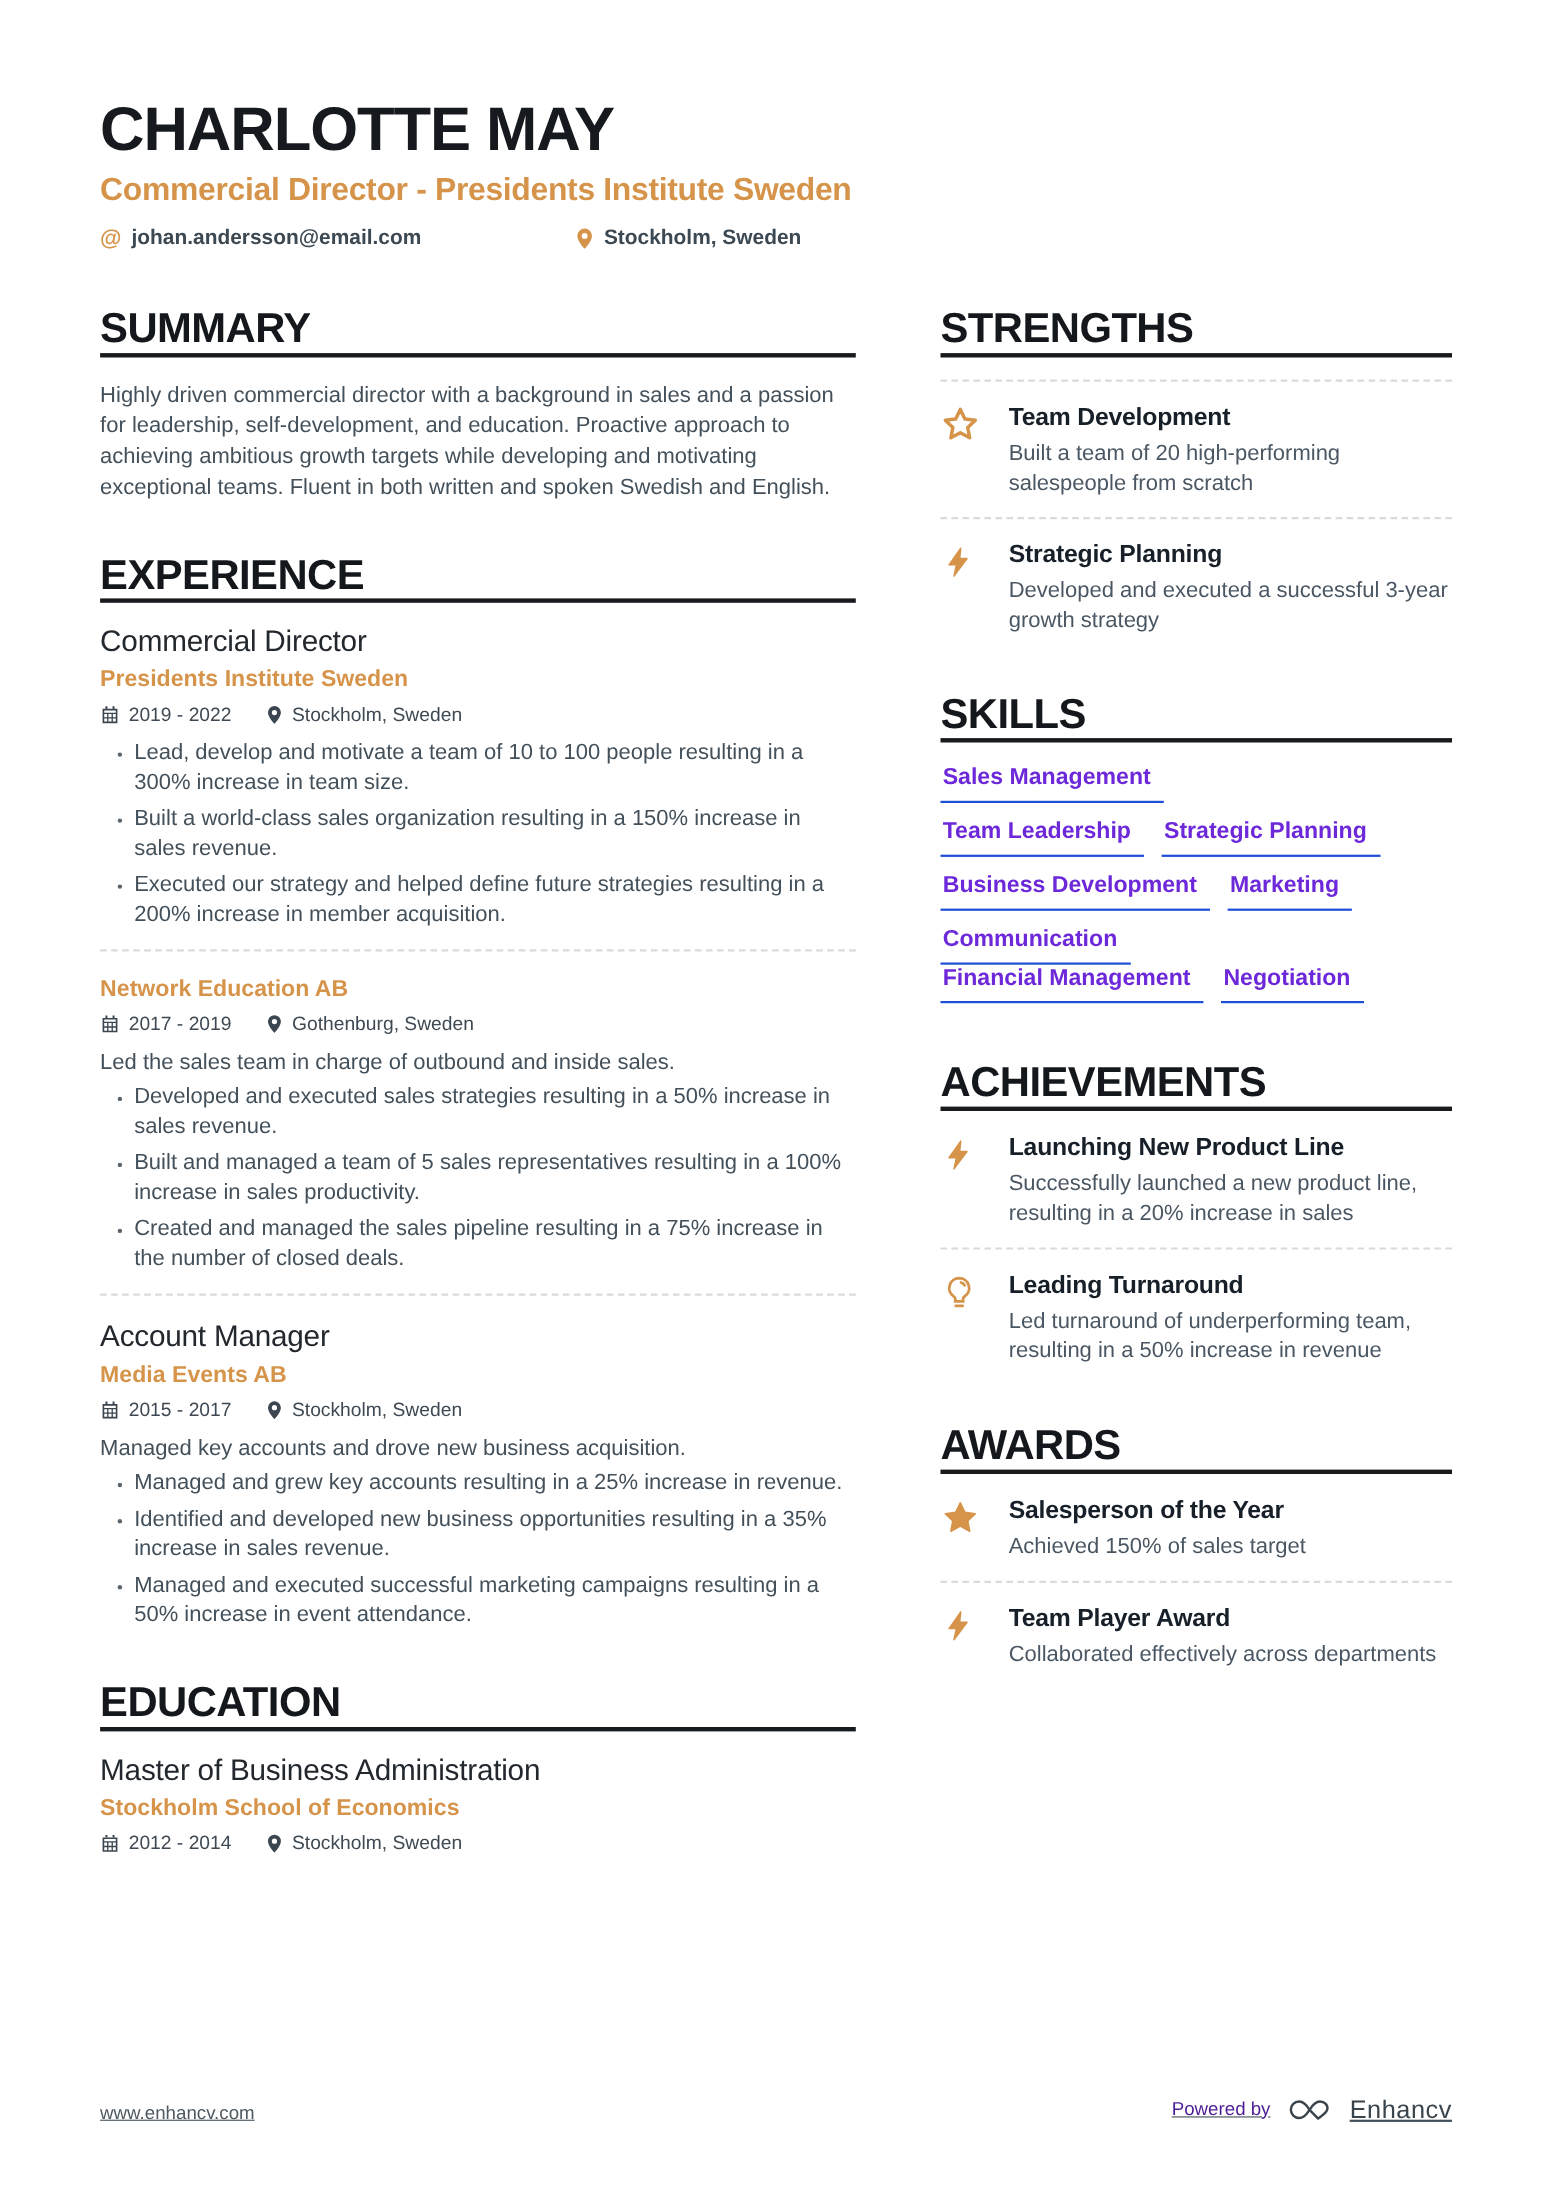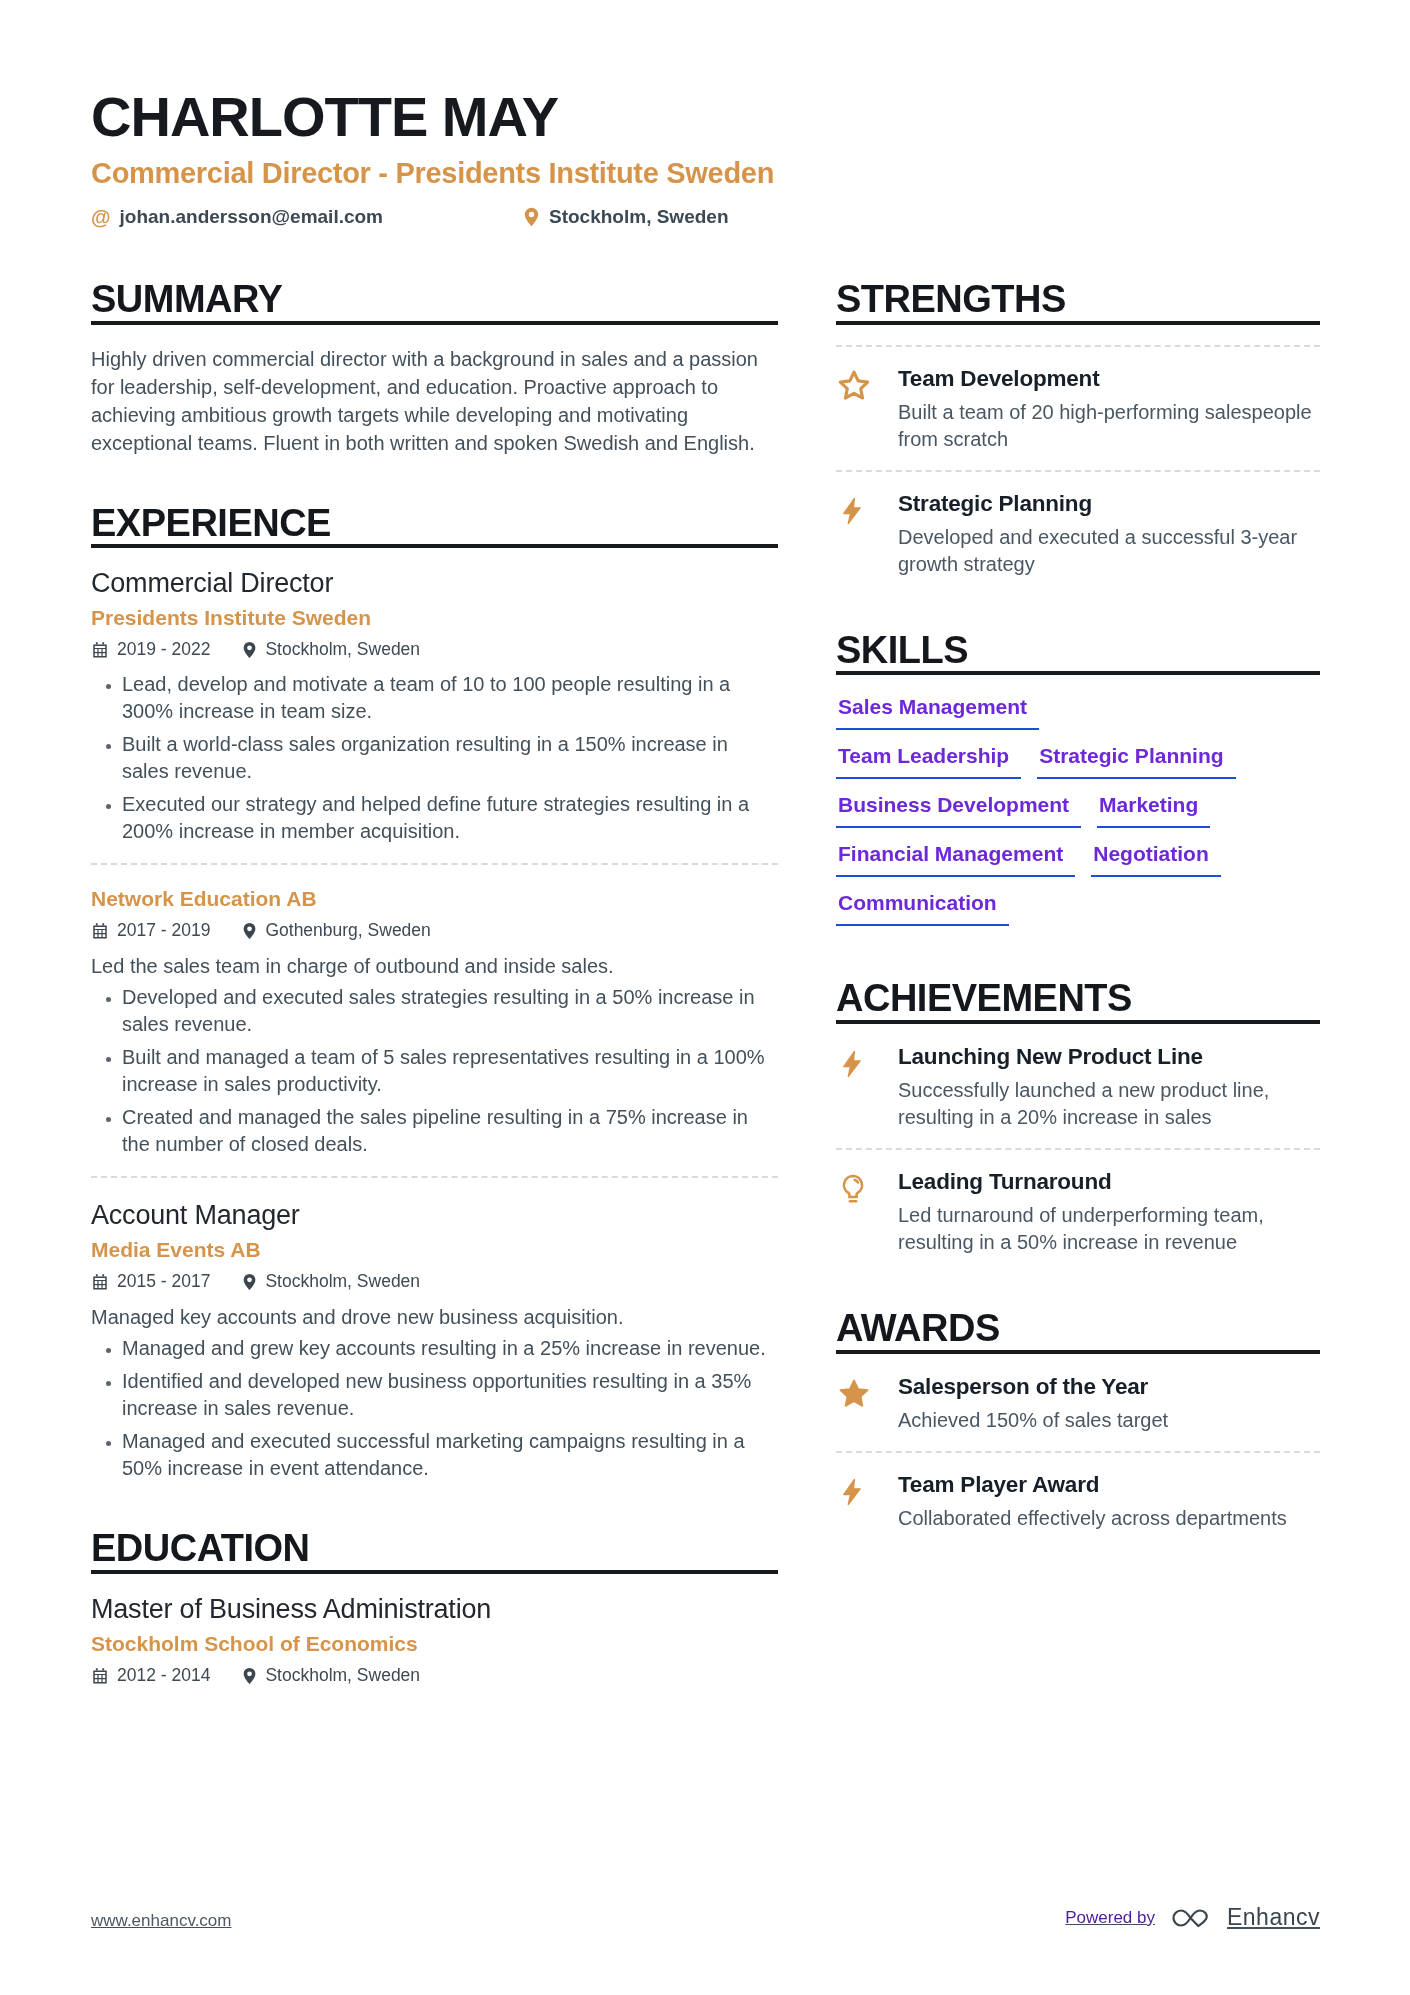--- a/index.html
+++ b/index.html
@@ -47,21 +47,21 @@
     font-weight: 700;
     font-size: 20px;
   }
   .icon-svg { display: inline-block; vertical-align: middle; }
   
   .columns {
     display: flex;
     margin-top: 50px;
   }
   .col-left { width: 687px; flex: 0 0 687px; }
-  .col-right { flex: 1; margin-left: 58px; }
+  .col-right { flex: 1; margin-left: 77px; }
   section { margin-bottom: 46px; }
   h2.sec-heading {
     font-size: 38px;
     font-weight: 700;
     letter-spacing: -0.5px;
     color: #14181c;
     border-bottom: 4px solid #181b1e;
     margin-bottom: 20px;
     line-height: 1.1;
   }
@@ -338,26 +338,26 @@
           <span class="skill">Sales Management</span>
         </div>
         <div class="skill-row">
           <span class="skill">Team Leadership</span>
           <span class="skill">Strategic Planning</span>
         </div>
         <div class="skill-row">
           <span class="skill">Business Development</span>
           <span class="skill">Marketing</span>
         </div>
+        <div class="skill-row" style="margin-bottom:0;">
+          <span class="skill">Communication</span>
+        </div>
         <div class="skill-row">
           <span class="skill">Financial Management</span>
           <span class="skill">Negotiation</span>
-        </div>
-        <div class="skill-row" style="margin-bottom:0;">
-          <span class="skill">Communication</span>
         </div>
       </section>
 
       <section style="margin-bottom:52px;">
         <h2 class="sec-heading">ACHIEVEMENTS</h2>
 
         <div class="side-item">
           <div class="side-icon-col">
             <svg width="32" height="36" viewBox="0 0 24 24">
                 <path fill="currentColor" stroke="currentColor" stroke-width="1" stroke-linejoin="round" d="M13.8 2.5L5.8 13.9h5l-1.6 7.6 8.9-11.9h-5l.7-7.1z"></path>

